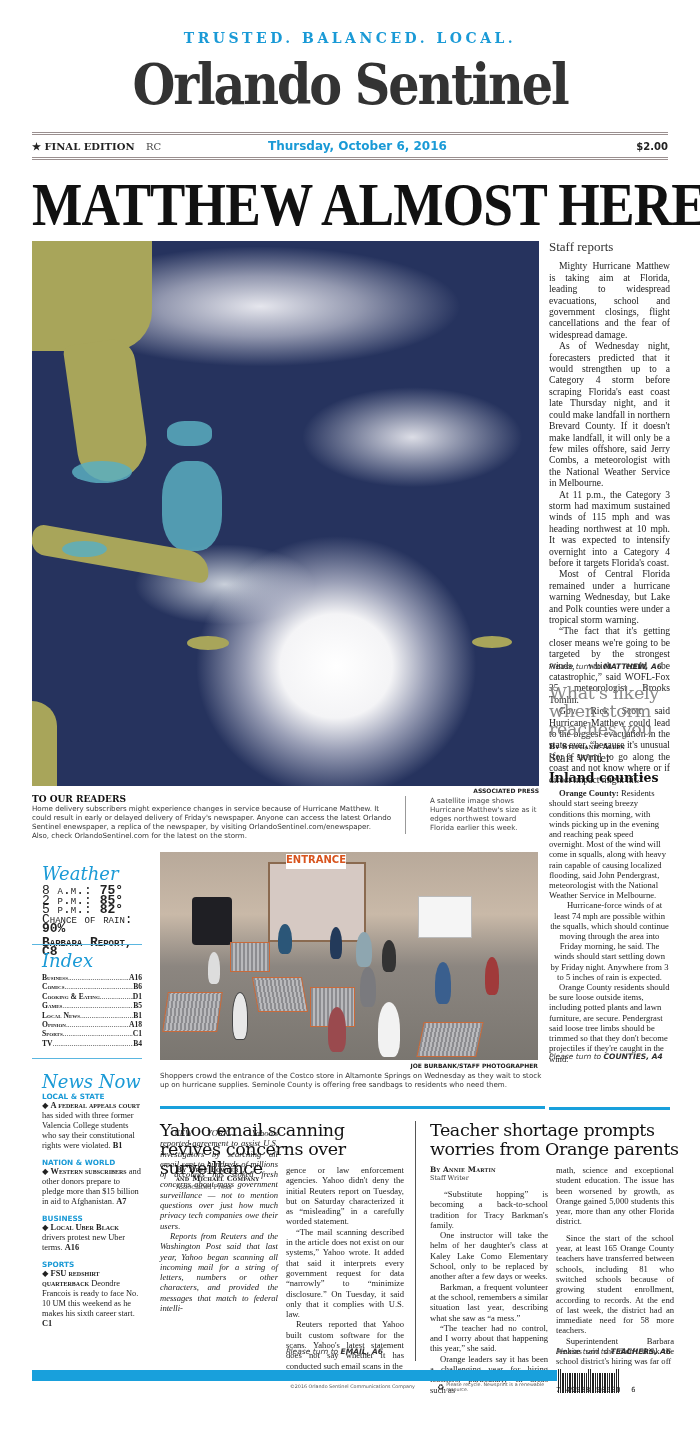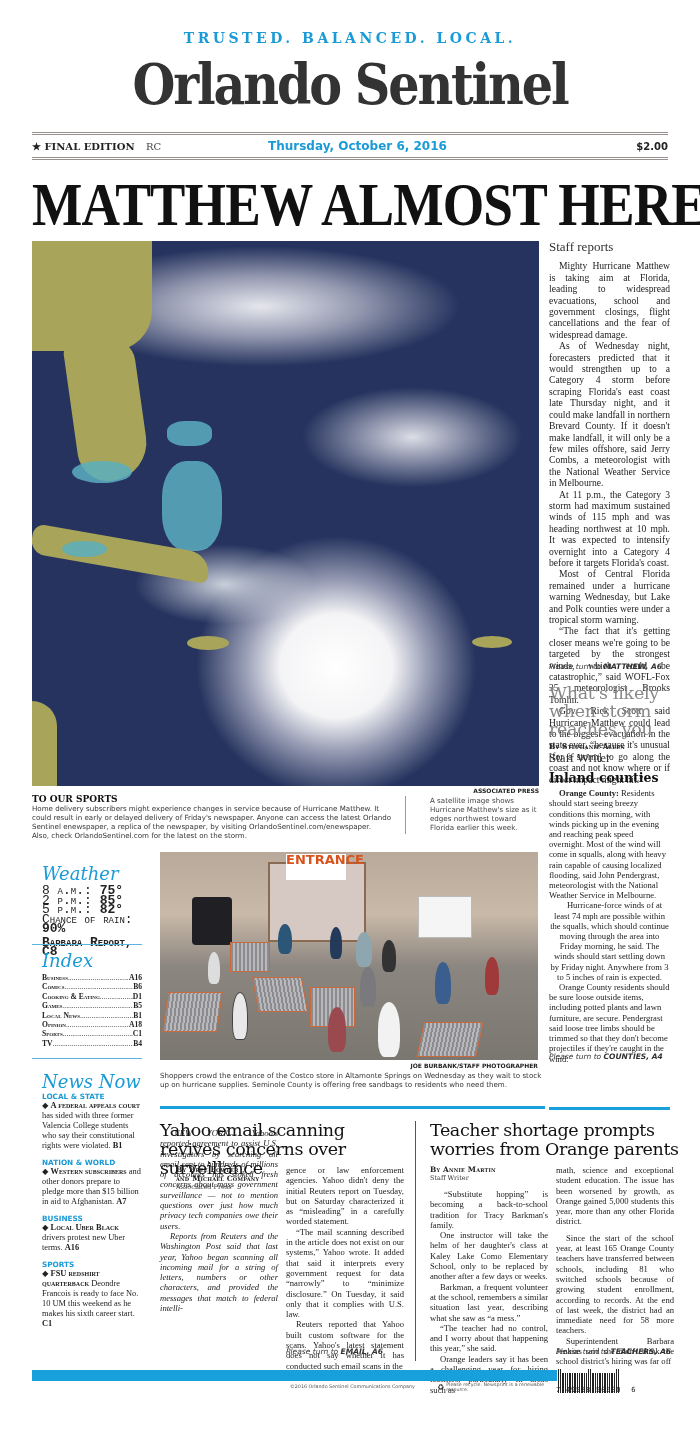--- a/index.html
+++ b/index.html
@@ -65,22 +65,22 @@
   .index-row .dots::after { content: "..................................................................."; font-weight: normal; }
   .news-sec { font-family: "DejaVu Sans", sans-serif; font-weight: bold; color: #1a9ad6; font-size: 7.3px; margin-top: 7px; }
   .news-item { font-family: "Liberation Serif", serif; font-size: 8.4px; line-height: 10px; color: #222; }
   .news-item .lead { font-weight: bold; font-variant: small-caps; }
   .news-item .ref { font-weight: bold; }
 
   
   .costco { left: 160px; top: 852px; width: 378px; height: 208px; overflow: hidden;
     background: linear-gradient(180deg, #b8a99a 0%, #c9b9a8 30%, #8c8680 55%, #7a7670 100%); }
   .costco .door { position: absolute; left: 108px; top: 10px; width: 98px; height: 80px; background: #d6c9c3; border: 2px solid #8a6a50; }
-  .costco .sign { position: absolute; left: 126px; top: 2px; width: 60px; height: 26px; background: #fff; color: #d8541e;
-    font-family: "DejaVu Sans", sans-serif; font-weight: bold; font-size: 13px; text-align: right; line-height: 11px; }
+  .costco .sign { position: absolute; left: 126px; top: 2px; width: 60px; height: 15px; background: #fff; color: #d8541e;
+    font-family: "DejaVu Sans", sans-serif; font-weight: bold; font-size: 10px; text-align: right; line-height: 11px; }
   .costco .hours { position: absolute; left: 258px; top: 44px; width: 54px; height: 42px; background: #f5f5f5; border: 1px solid #bbb; }
   .costco .car { position: absolute; left: 32px; top: 45px; width: 40px; height: 48px; background: #1f1f24; border-radius: 4px; }
   .costco .cart { position: absolute; border: 1.5px solid #c96a3a; background: repeating-linear-gradient(90deg, #8c8c90 0 2px, #b9b9bc 2px 4px); }
   .costco .person { position: absolute; border-radius: 50% 50% 30% 30%; }
   .costco-credit { left: 160px; top: 1062px; width: 378px; }
   .costco-cap { left: 160px; top: 1071px; width: 385px; font-family: "DejaVu Sans", sans-serif; font-size: 7.1px; line-height: 9.3px; color: #333; }
 
   .blue-bar { background: #18a0dc; }
 
   
@@ -152,21 +152,21 @@
   <p style="font-size:8.6px;line-height:10.2px;text-align:left;"><b>Orange County:</b> <span>Residents should start seeing breezy conditions this morning, with winds picking up in the evening and reaching peak speed overnight. Most of the wind will come in squalls, along with heavy rain capable of causing localized flooding, said John Pendergrast, meteorologist with the National Weather Service in Melbourne.</span></p>
   <p style="font-size:8.6px;line-height:10.2px;text-align:center;">Hurricane-force winds of at least 74 mph are possible within the squalls, which should continue moving through the area into Friday morning, he said. The winds should start settling down by Friday night. Anywhere from 3 to 5 inches of rain is expected.</p>
   <p style="font-size:8.6px;line-height:10.2px;text-align:left;">Orange County residents should be sure loose outside items, including potted plants and lawn furniture, are secure. Pendergrast said loose tree limbs should be trimmed so that they don't become projectiles if they're caught in the wind.</p>
 </div>
 <div class="abs turn" style="left:549px;top:1052px;width:121px;">
   <span>Please turn to</span> <b>COUNTIES, A4</b>
 </div>
 <div class="abs blue-bar" style="left:549px;top:1107px;width:121px;height:3px;"></div>
 
 <div class="abs readers">
-  <h4>TO OUR SPORTS</h4>
+  <h4>TO OUR READERS</h4>
   <p>Home delivery subscribers might experience changes in service because of Hurricane Matthew. It could result in early or delayed delivery of Friday's newspaper. Anyone can access the latest Orlando Sentinel enewspaper, a replica of the newspaper, by visiting OrlandoSentinel.com/enewspaper.</p>
   <p>Also, check OrlandoSentinel.com for the latest on the storm.</p>
 </div>
 <div class="abs sat-cap">A satellite image shows Hurricane Matthew's size as it edges northwest toward Florida earlier this week.</div>
 
 <div class="abs lrail" style="top:864px;">
   <div class="rail-title">Weather</div>
   <div style="margin-top:2px;">
     <div class="wx-line"><span>8 a.m.:</span> <b>75°</b></div>
     <div class="wx-line"><span>2 p.m.:</span> <b>85°</b></div>

